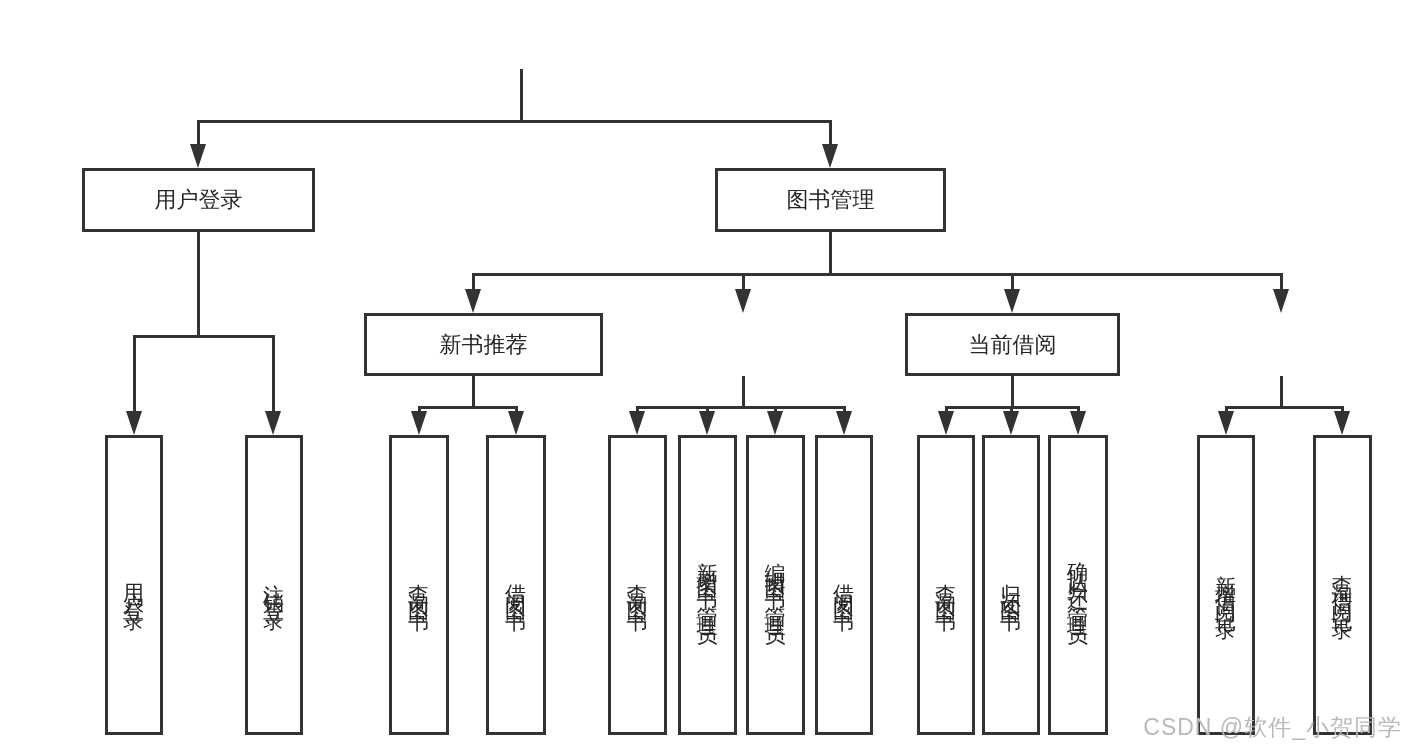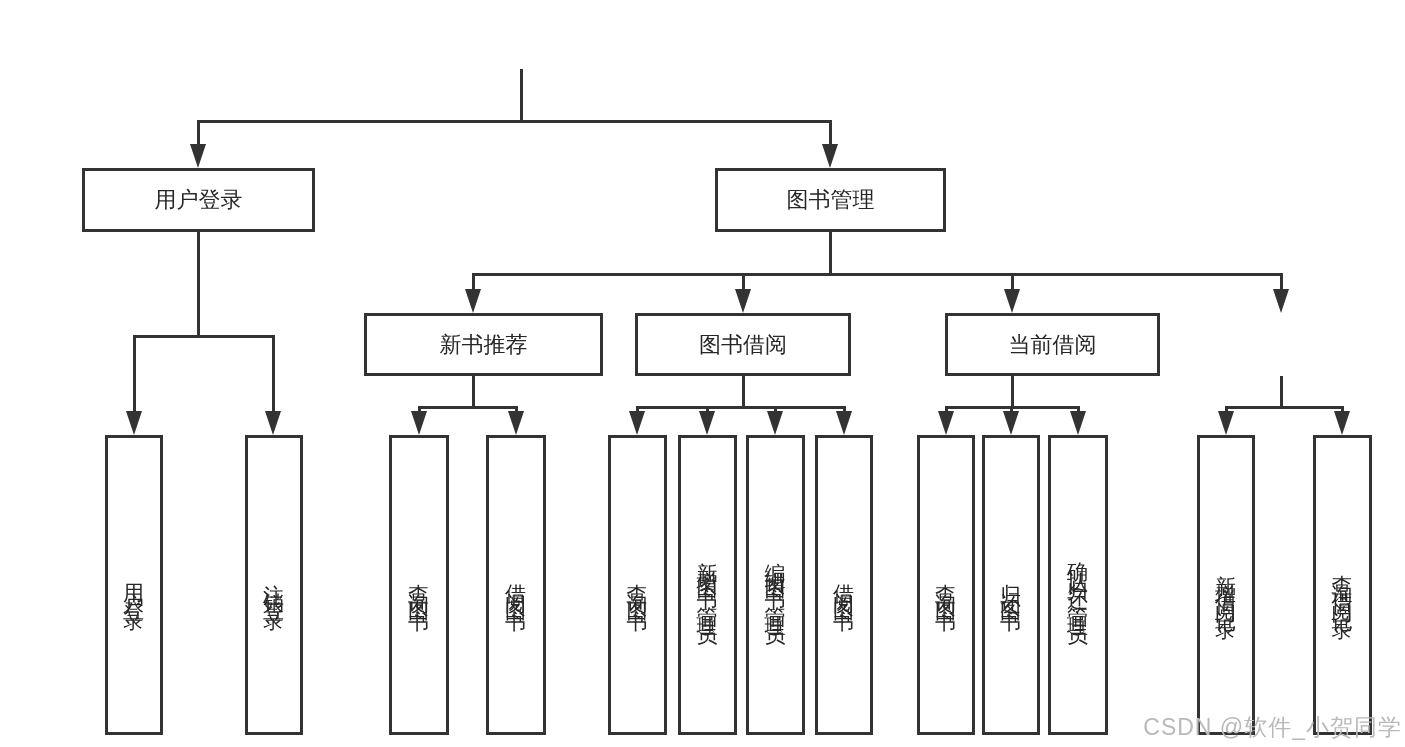--- a/index.html
+++ b/index.html
@@ -109,23 +109,22 @@
   <div class="vline" style="left:1341px;top:406px;height:8px;"></div>
   <div class="arrow" style="left:1334px;top:411px;"></div>
 
 
   <div class="box" style="left:82px;top:168px;width:233px;height:64px;">用户登录</div>
 
   <div class="box" style="left:715px;top:168px;width:231px;height:64px;">图书管理</div>
 
   <div class="box" style="left:364px;top:313px;width:239px;height:63px;">新书推荐</div>
 
-  <div class="box" style="left:635px;top:313px;width:216px;height:63px;">图书借阅</div>
 
-  <div class="box" style="left:905px;top:313px;width:215px;height:63px;margin-left:40px;">当前借阅</div>
+  <div class="box" style="left:905px;top:313px;width:215px;height:63px;">当前借阅</div>
 
 
   <div class="box leaf" style="left:105px;top:435px;width:58px;height:300px;">
     <span class="vtext">用户登录</span>
   </div>
   <div class="box leaf" style="left:245px;top:435px;width:58px;height:300px;">
     <span class="vtext">注销登录</span>
   </div>
 
   <div class="box leaf" style="left:389px;top:435px;width:60px;height:300px;">

